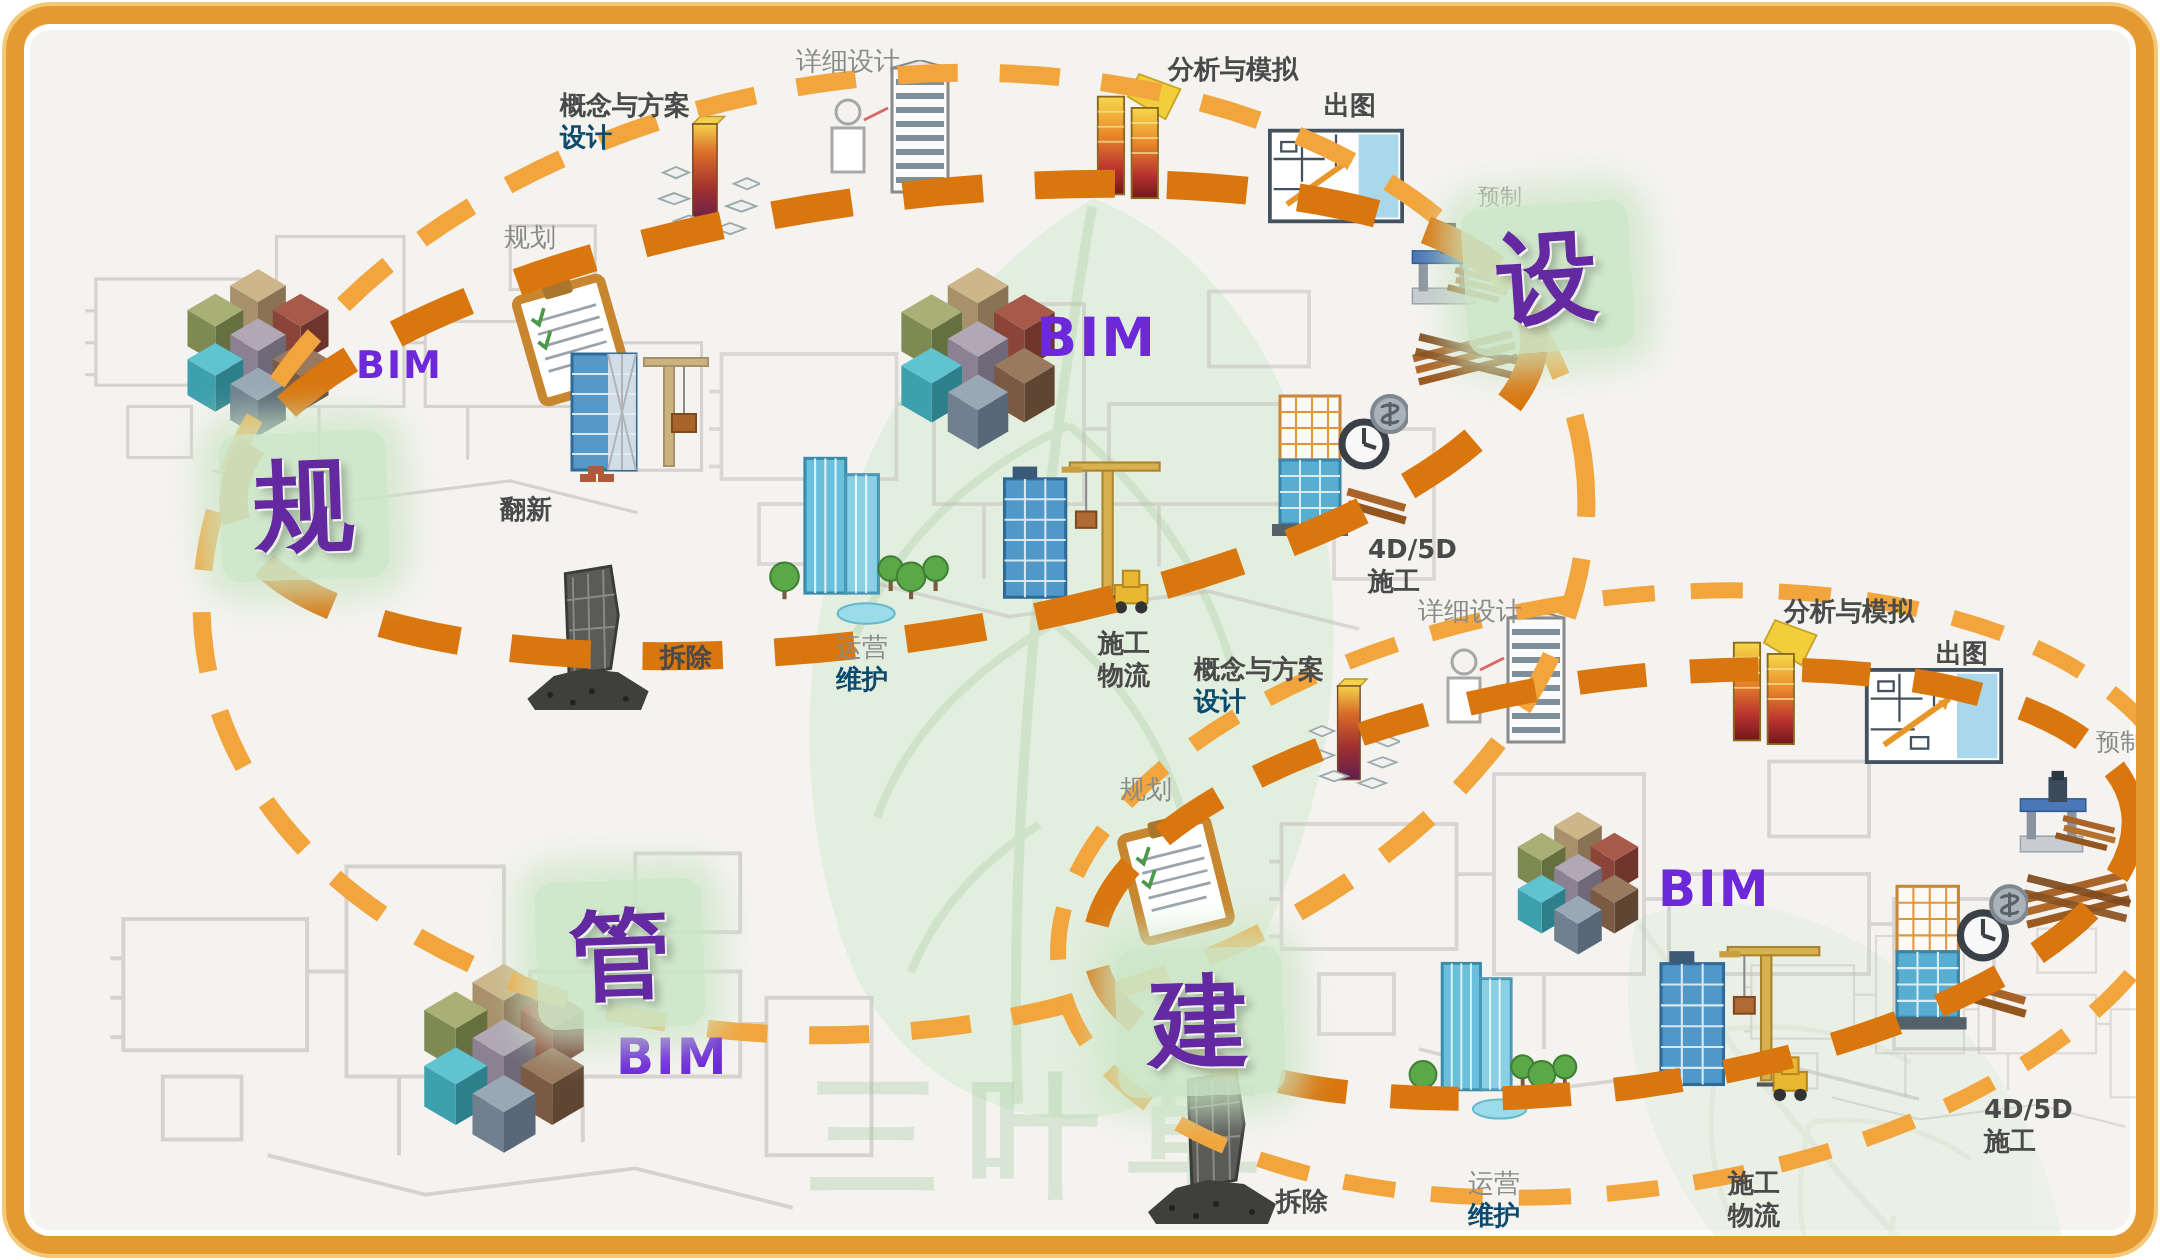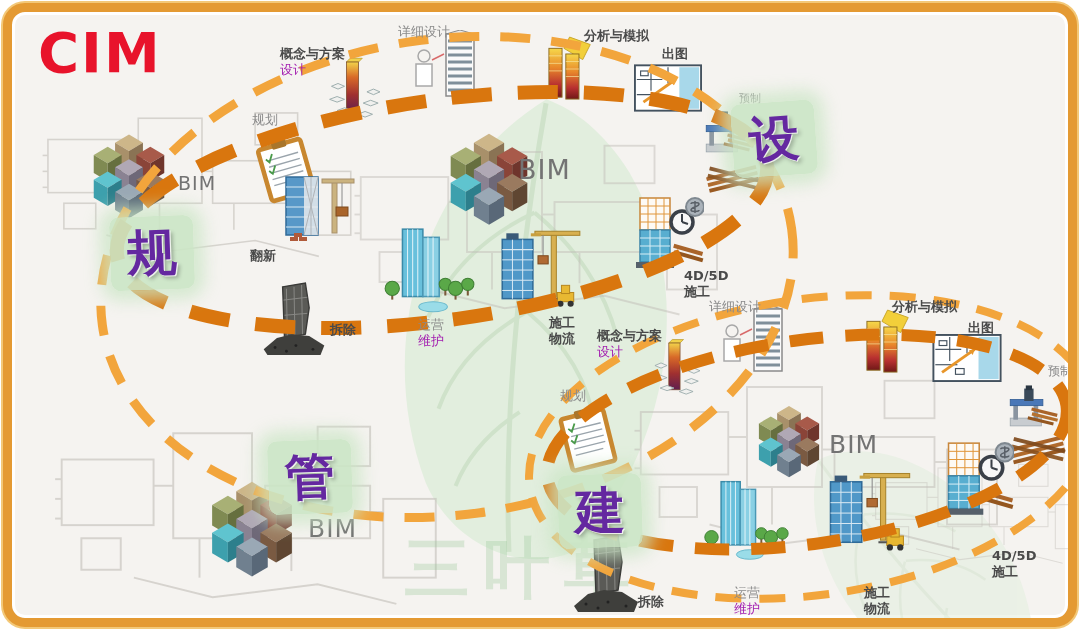--- a/index.html
+++ b/index.html
@@ -14,24 +14,24 @@
     box-shadow: inset 0 0 0 3px #ffffff, 0 0 0 2px #f3c878;
   }
   .abs{position:absolute;}
   
   .z-bg{z-index:1;} .z-icon{z-index:3;} .z-loop{z-index:4;} .z-lbl{z-index:5;} .z-phase{z-index:6;} .z-title{z-index:7;}
 
   #cim-title{
     left:26px; top:8px; font-size:56px; font-weight:800; color:#E8132B;
     letter-spacing:2px;
   }
-  .bim-label{ color:#737373; font-weight:400; letter-spacing:1px; }
+  .bim-label{ color:#6d28d9; font-weight:700; letter-spacing:1px; }
 
   .stage-lbl{ font-size:13px; font-weight:bold; color:#4a4a4a; line-height:1.25; white-space:nowrap; }
-  .stage-lbl .sub{ color:#a21caf; font-weight:normal; display:block; }
+  .stage-lbl .sub{ color:#0c4a6e; font-weight:bold; display:block; }
   .stage-lbl.light{ color:#8a8a8a; font-weight:normal; }
 
   .phase-box{
     width:84px; height:74px; border-radius:10px;
     background:rgba(203,230,197,0.9);
     box-shadow:0 0 16px 10px rgba(203,230,197,0.75);
     display:flex; align-items:center; justify-content:center;
   }
   .phase-char{
     font-size:50px; font-weight:800; color:#6428A0;
@@ -499,16 +499,15 @@
     <div class="abs z-phase phase-box" style="left:720px;top:90px;transform:rotate(-4deg)">
       <span class="phase-char">设</span>
     </div>
     <div class="abs z-phase phase-box" style="left:256px;top:428px;transform:rotate(-2deg)">
       <span class="phase-char">管</span>
     </div>
     <div class="abs z-phase phase-box" style="left:546px;top:462px;transform:rotate(-2deg)">
       <span class="phase-char">建</span>
     </div>
 
-    <div id="cim-title" class="abs z-title">CIM</div>
 
   </div>
 </div>
 
 </body></html>

